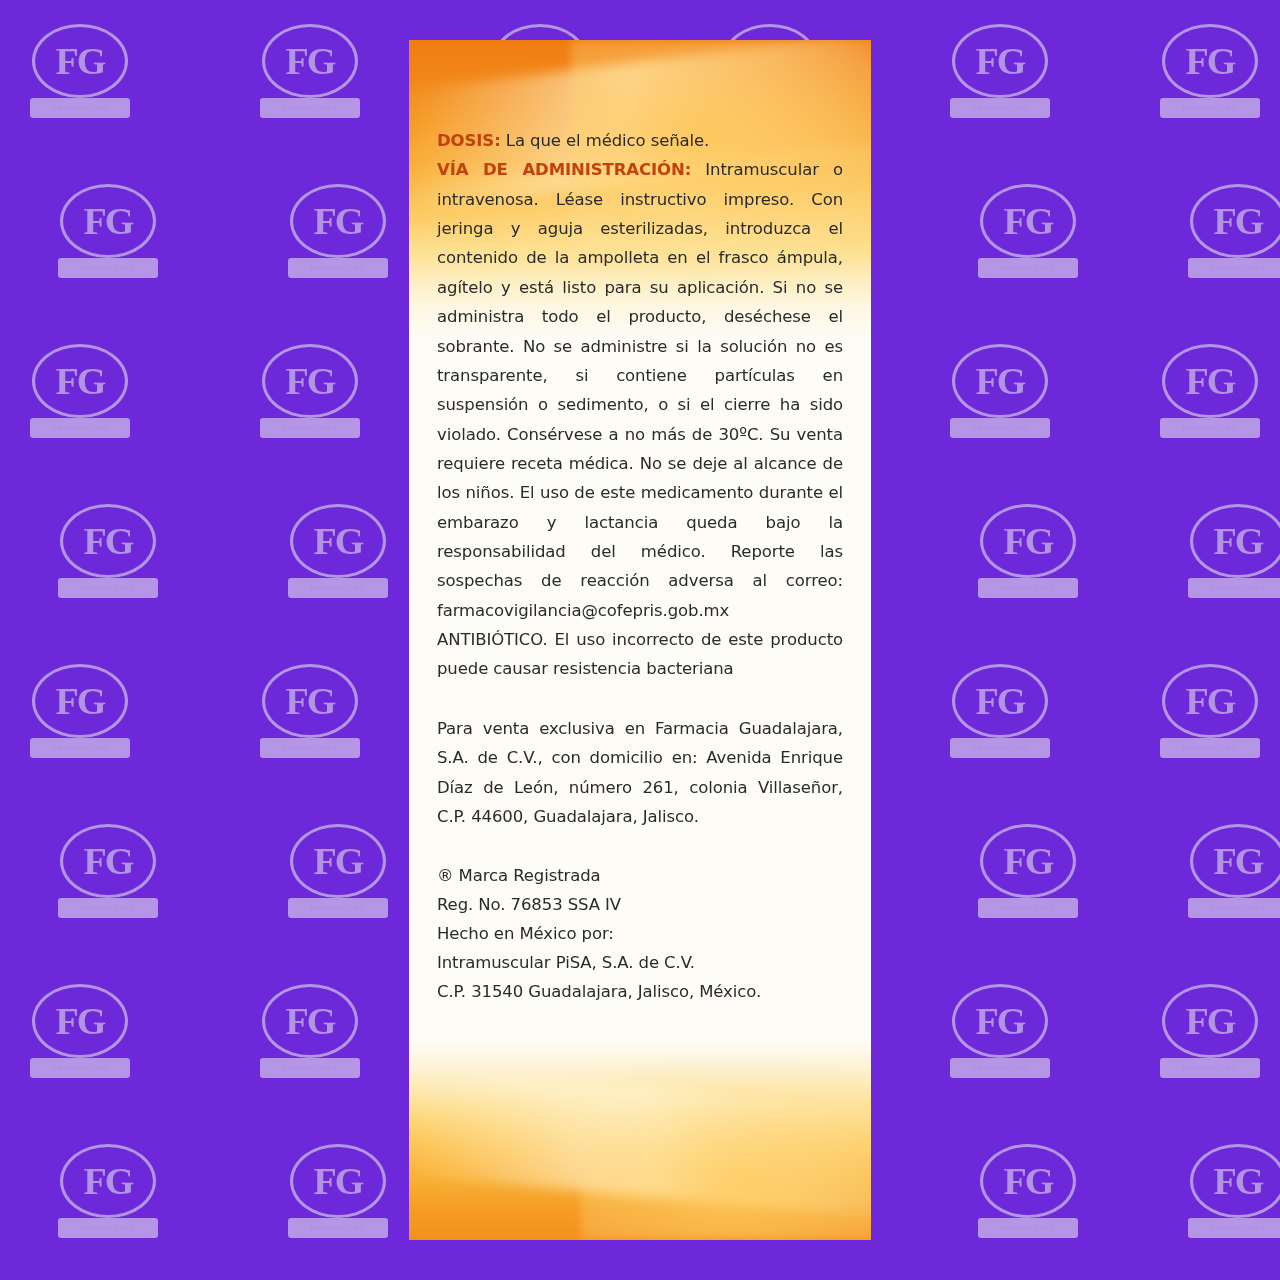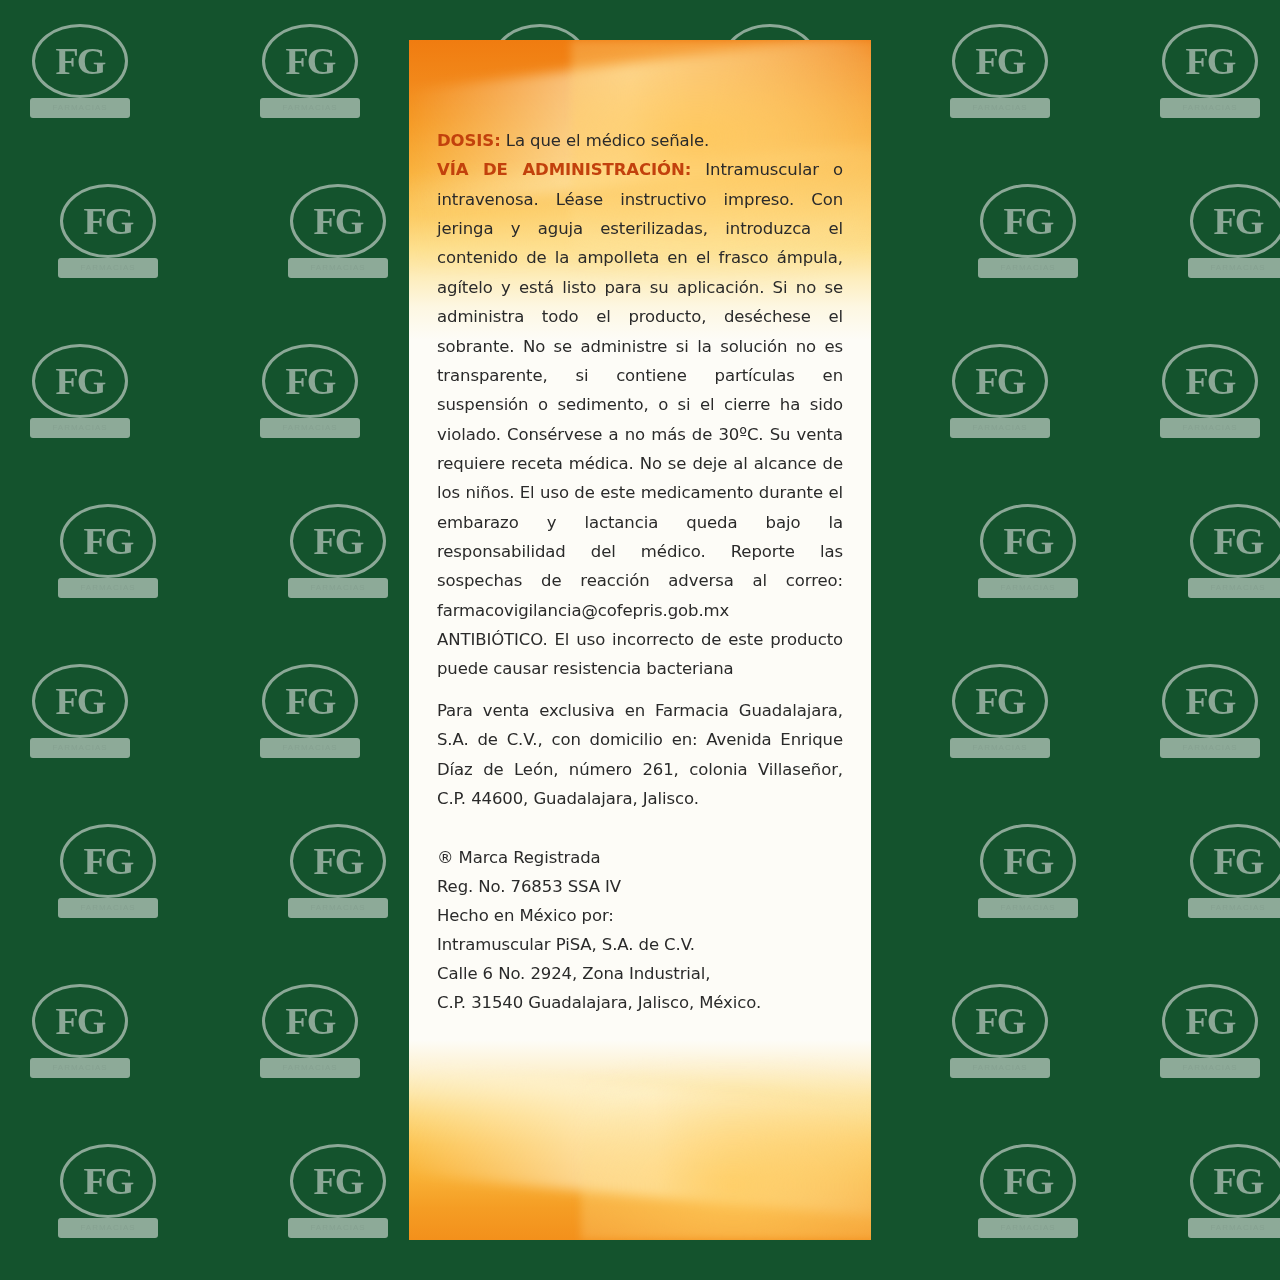--- a/index.html
+++ b/index.html
@@ -9,21 +9,21 @@
     height: 1280px;
     background: #ffffff;
     font-family: "Liberation Sans", sans-serif;
     overflow: hidden;
   }
 
   #stage {
     position: relative;
     width: 1280px;
     height: 1280px;
-    background: #14532d;
+    background: #6d28d9;
     overflow: hidden;
   }
 
   
   #watermarks {
     position: absolute;
     inset: 0;
     z-index: 1;
     pointer-events: none;
   }
@@ -180,21 +180,21 @@
 
   .block-main {
     text-align: justify;
     text-justify: inter-word;
   }
   .block-main .firstline {
     text-align: left;
   }
 
   .para {
-    margin-top: 12px;
+    margin-top: 30px;
     text-align: justify;
   }
 
   .block-legal {
     margin-top: 30px;
     line-height: 1.76;
     text-align: left;
   }
   .legal-line {
     display: block;
@@ -427,19 +427,18 @@
         </div>
       </div>
 
       <div class="txt para">Para venta exclusiva en Farmacia Guadalajara, S.A. de C.V., con domicilio en: Avenida Enrique Díaz de León, número 261, colonia Villaseñor, C.P. 44600, Guadalajara, Jalisco.</div>
 
       <div class="txt block-legal">
         <span class="legal-line">® Marca Registrada</span>
         <span class="legal-line">Reg. No. 76853 SSA IV</span>
         <span class="legal-line">Hecho en México por:</span>
         <span class="legal-line">Intramuscular PiSA, S.A. de C.V.</span>
-        <span class="legal-line">Calle 6 No. 2924, Zona Industrial,</span>
         <span class="legal-line">C.P. 31540 Guadalajara, Jalisco, México.</span>
       </div>
 
     </div>
   </div>
 </div>
 
 </body></html>

